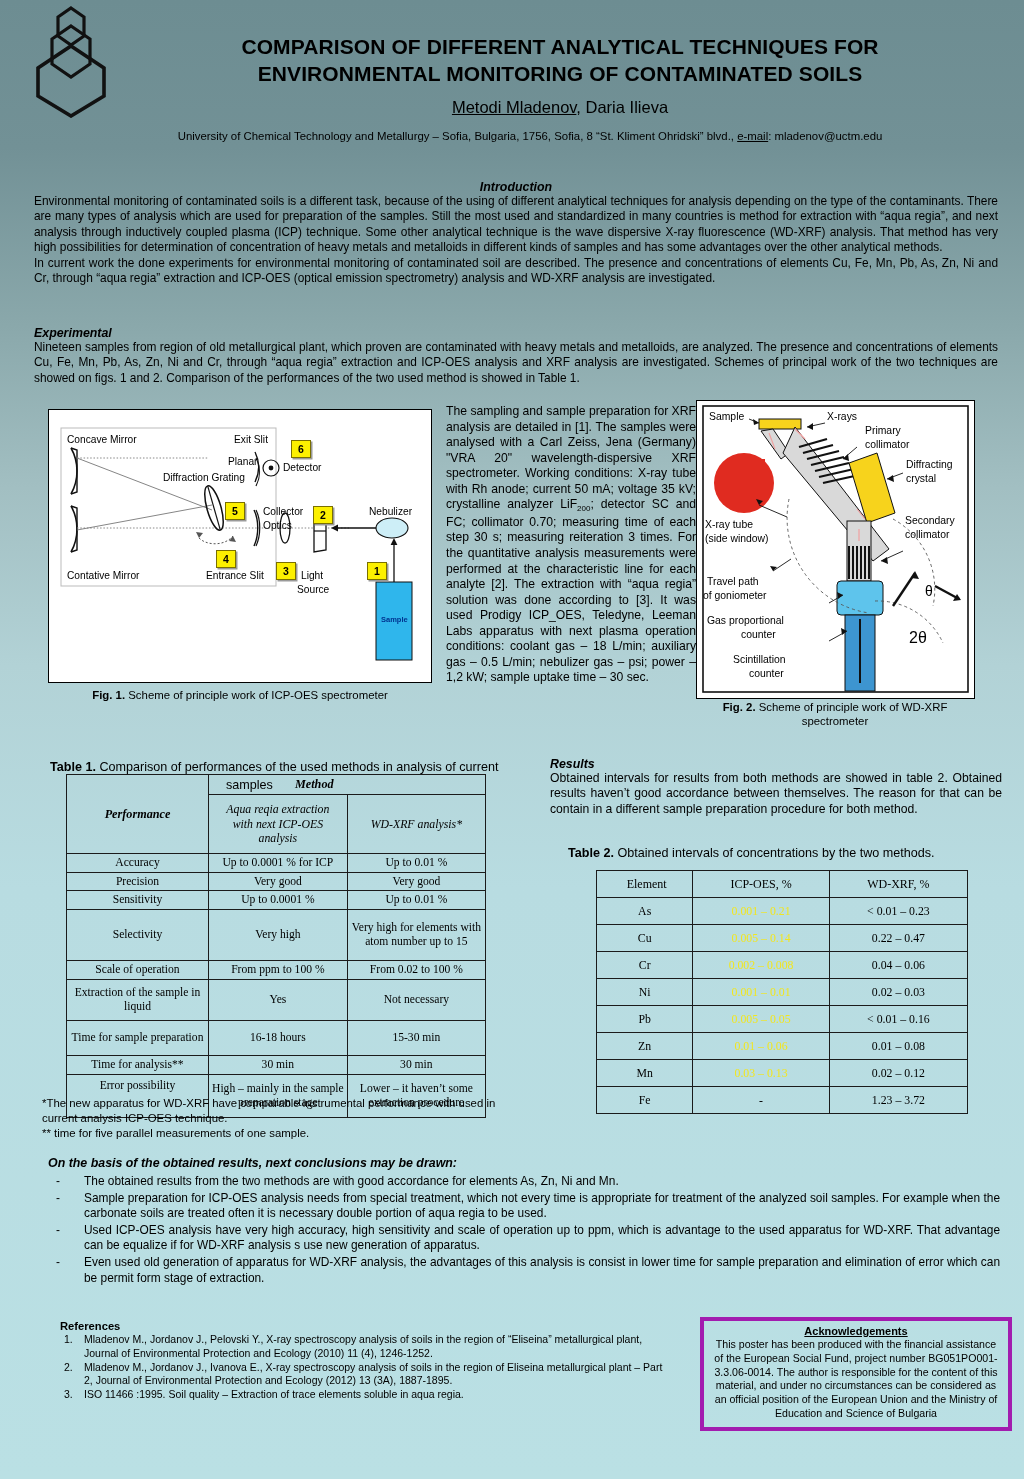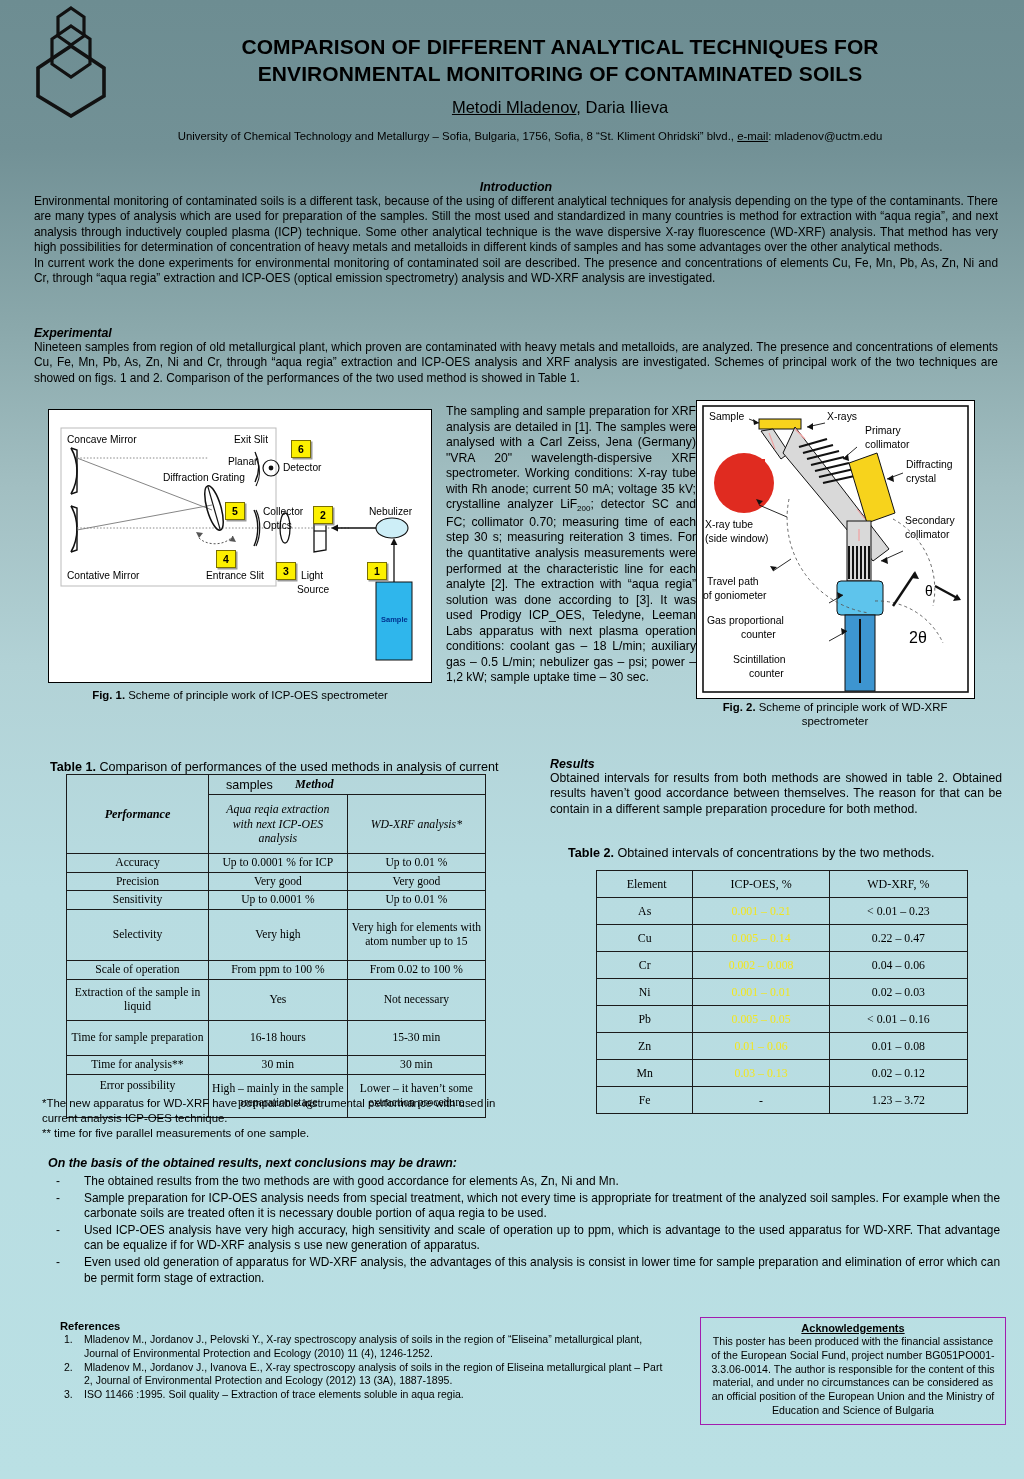--- a/index.html
+++ b/index.html
@@ -79,21 +79,21 @@
   #concl li .dash{position:absolute;left:8px;top:0;}
 
   
   #refs{position:absolute;left:60px;top:1320px;width:610px;}
   #refs .rh{font-weight:bold;font-size:11.2px;}
   #refs ol{margin:1px 0 0 0;padding:0;list-style:none;}
   #refs li{font-size:10.5px;line-height:1.31;position:relative;padding-left:24px;}
   #refs li .num{position:absolute;left:4px;top:0;}
 
   
-  #ack{position:absolute;left:700px;top:1317px;width:288px;border:1px solid #a21caf;
+  #ack{position:absolute;left:700px;top:1317px;width:288px;border:4px solid #a21caf;
        padding:4px 8px 6px;text-align:center;}
   #ack .ah{font-weight:bold;text-decoration:underline;font-size:11px;}
   #ack p{margin:1px 0 0;font-size:10.6px;line-height:1.3;}
 
   
   #fig1 {position:absolute;left:0;top:0;width:382px;height:272px;}
   .f1txt{position:absolute;font-family:"Liberation Sans",sans-serif;font-size:10.2px;color:#000;white-space:nowrap;}
   .ybox{position:absolute;background:#fcf000;border:1.2px solid #7a7000;
         box-shadow:1.5px 1.5px 0 #9a9a9a;font-family:"Liberation Sans",sans-serif;
         font-size:10.5px;font-weight:bold;text-align:center;color:#000;}

